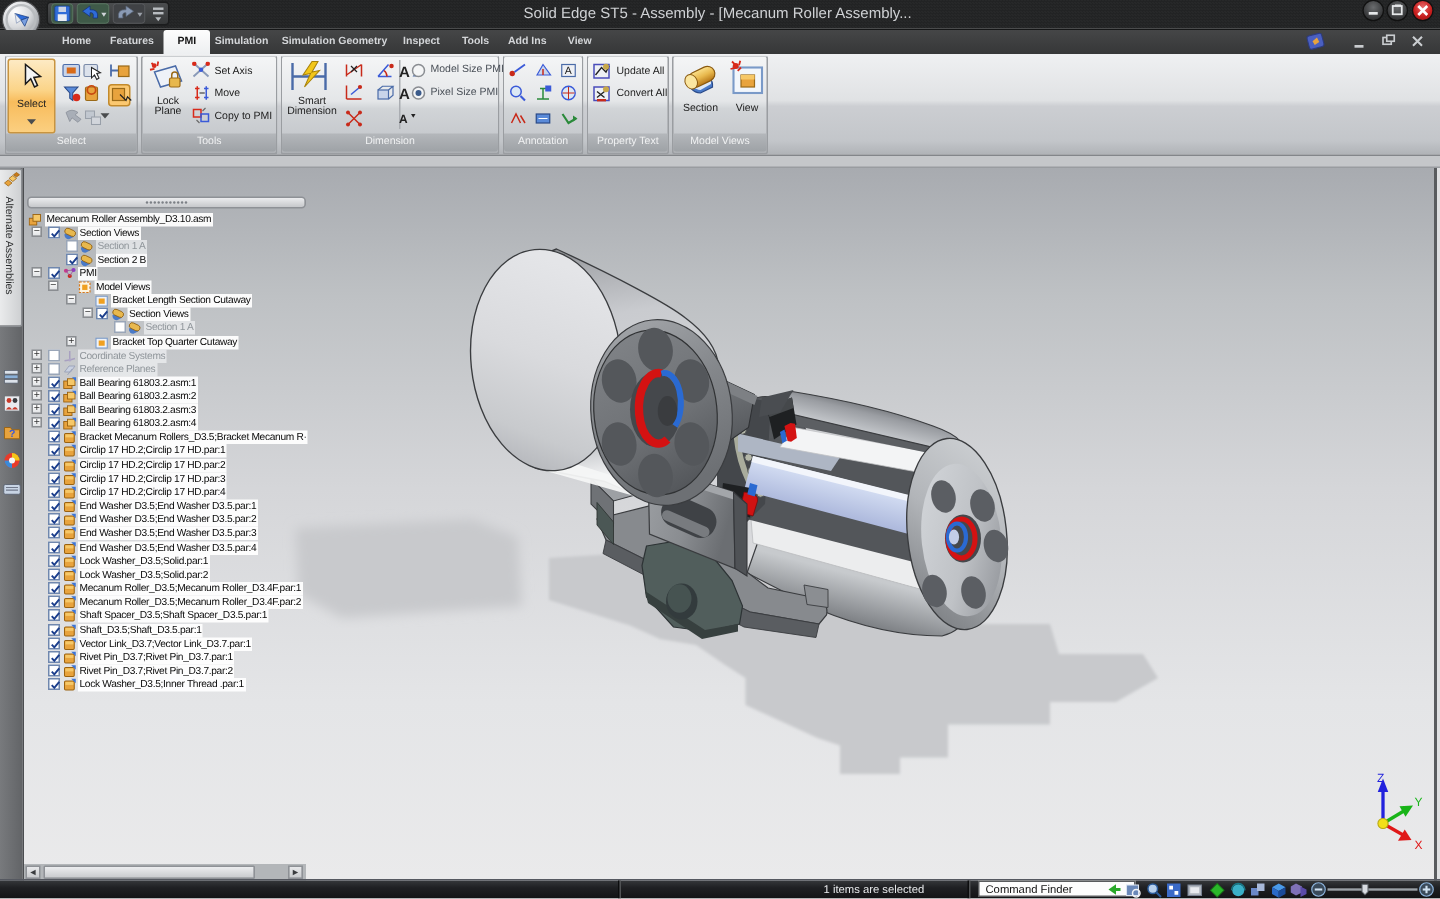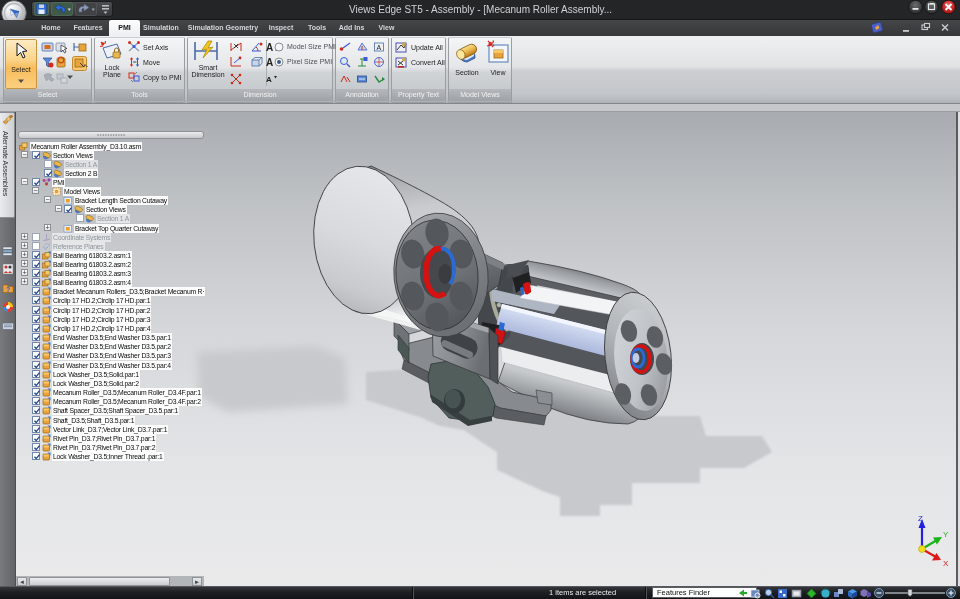--- a/index.html
+++ b/index.html
@@ -231,21 +231,21 @@
 <stop offset="0.8" stop-color="#9a9da2"></stop>
           <stop offset="1" stop-color="#6f7174"></stop>
         </radialGradient>
       </defs>
 <circle cx="13" cy="13" r="12.4" fill="url(#orb)" stroke="#4a4b4d" stroke-width="0.8"></circle>
 <circle cx="13" cy="13" r="9.6" fill="none" stroke="#b9bcbf" stroke-width="1.6"></circle>
 <path d="M9,9 L18,11.5 L13,13.5 Z" fill="#2f6cd8" stroke="#1a3f86" stroke-width="0.5"></path>
 <path d="M13,13.5 L18,11.5 L15.5,17.5 Z" fill="#7aa0e0" stroke="#1a3f86" stroke-width="0.5"></path>
 <path d="M9,9 L13,13.5 L10,15.5 Z" fill="#e8ecf2" stroke="#8a9ab8" stroke-width="0.5"></path>
     </svg>
-<div id="title" class="abs">Views Edge ST5 - Assembly - [Mecanum Roller Assembly...</div>
+<div id="title" class="abs">Solid Edge ST5 - Assembly - [Mecanum Roller Assembly...</div>
 <svg class="abs" style="left:908px;top:0px" width="48" height="15" viewBox="0 0 48 15">
 <defs>
         <radialGradient id="wbg" cx="0.5" cy="0.35" r="0.8">
 <stop offset="0" stop-color="#6a6c6e"></stop>
           <stop offset="0.6" stop-color="#3a3b3d"></stop>
 <stop offset="1" stop-color="#242526"></stop>
         </radialGradient>
 <radialGradient id="wbr" cx="0.5" cy="0.35" r="0.8">
 <stop offset="0" stop-color="#e86a6a"></stop>
           <stop offset="0.55" stop-color="#c81e1e"></stop>
@@ -961,21 +961,21 @@
 <div class="abs" style="left:16px;top:576px;width:188px;height:11px;background:#b3b6b9"></div>
 <div class="abs" style="left:17px;top:577px;width:10px;height:9px;background:linear-gradient(#e8e9eb,#c9cbce);border:1px solid #8e9196;font-size:6px;line-height:8px;text-align:center;color:#3a3c3f">◄</div>
 <div class="abs" style="left:29px;top:577px;width:141px;height:9px;background:linear-gradient(#ecedef,#c9cbce);border:1px solid #8e9196;border-radius:1px"></div>
 <div class="abs" style="left:192px;top:577px;width:10px;height:9px;background:linear-gradient(#e8e9eb,#c9cbce);border:1px solid #8e9196;font-size:6px;line-height:8px;text-align:center;color:#3a3c3f">►</div>
 <div id="statusbar" class="abs"></div>
 <div class="abs" style="left:412px;top:587px;width:1px;height:12px;background:#0c0d0e"></div>
 <div class="abs" style="left:413px;top:587px;width:1px;height:12px;background:#505254"></div>
 <div class="abs" style="left:645px;top:587px;width:1px;height:12px;background:#0c0d0e"></div>
 <div class="abs" style="left:646px;top:587px;width:1px;height:12px;background:#505254"></div>
 <div class="sbtxt abs" style="left:549px;top:586px">1 items are selected</div>
-<div class="abs" style="left:652px;top:587px;width:105px;height:11px;background:#fdfdfd;border:1px solid #5a5c5e;font-size:7.5px;line-height:10px;color:#111;padding-left:4px">Features Finder</div>
+<div class="abs" style="left:652px;top:587px;width:105px;height:11px;background:#fdfdfd;border:1px solid #5a5c5e;font-size:7.5px;line-height:10px;color:#111;padding-left:4px">Command Finder</div>
 <svg class="abs" style="left:737px;top:588px" width="12" height="11" viewBox="0 0 12 11">
       <path d="M2,5 L7,1.5 L7,8.5 Z" fill="#2aa82a"></path>
       <rect x="7" y="4" width="3" height="2" fill="#2aa82a"></rect>
     </svg>
 <svg class="abs" style="left:750px;top:588px" width="12" height="11" viewBox="0 0 12 11">
       <rect x="1" y="2" width="8" height="7" fill="#6a88b8" stroke="#dce4f0" stroke-width="0.7"></rect>
       <circle cx="7.5" cy="7.5" r="2.5" fill="none" stroke="#f2f4f8" stroke-width="1"></circle>
     </svg>
 <svg class="abs" style="left:764px;top:588px" width="12" height="11" viewBox="0 0 12 11">
       <circle cx="4.5" cy="4.5" r="3.2" fill="#b8d0ec" stroke="#2a5a9a" stroke-width="1"></circle>

